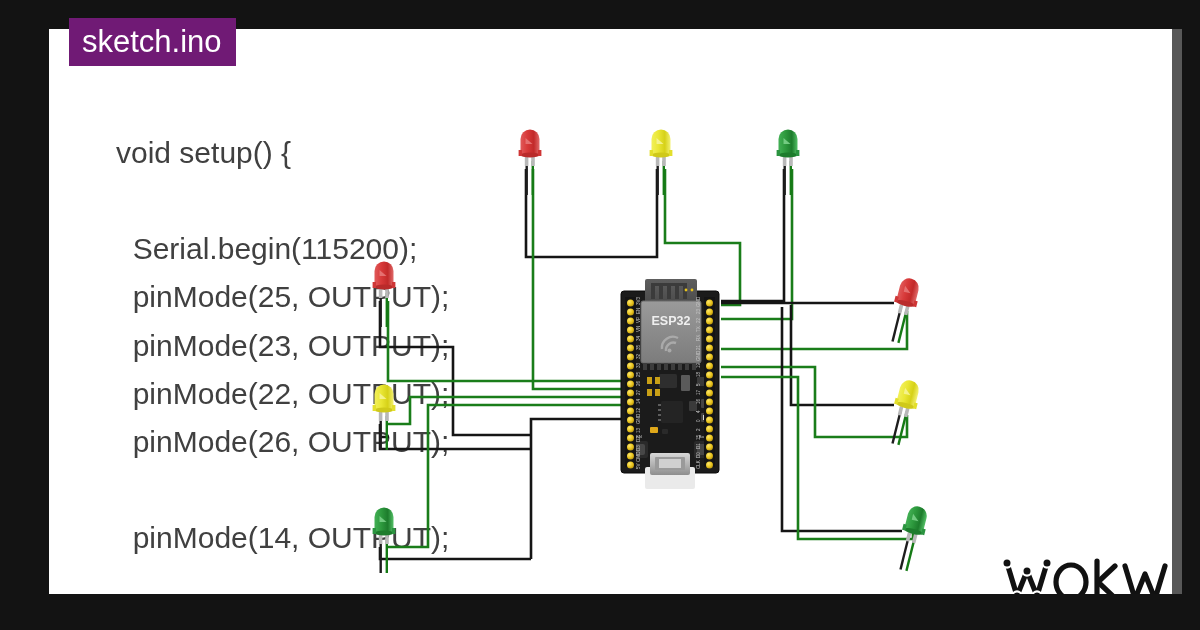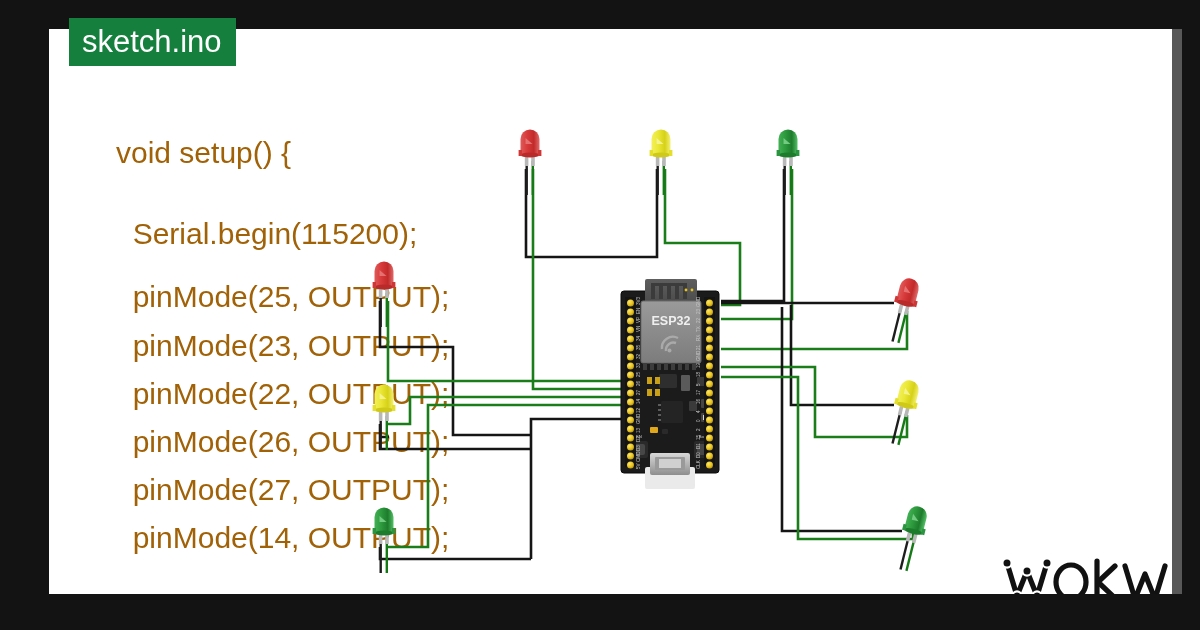--- a/index.html
+++ b/index.html
@@ -18,34 +18,34 @@
     background:#585858;
   }
   #card {
     position:absolute; left:49px; top:29px; width:1123px; height:565px;
     background:#ffffff; overflow:hidden;
   }
 
   
   #tab {
     position:absolute; left:69px; top:18px; height:48px;
-    background:#15803d; color:#ffffff;
+    background:#701a75; color:#ffffff;
     font-size:31px; line-height:48px;
     padding:0 14px 8px 13px; letter-spacing:0px;
     white-space:nowrap; z-index:40;
   }
 
   
   #code {
     position:absolute; left:0; top:0; width:100%; height:100%;
     z-index:5; pointer-events:none;
   }
   .code-line {
     position:absolute; left:67px;
-    color:#a16207; font-size:30px; line-height:30px;
+    color:#404040; font-size:30px; line-height:30px;
     white-space:pre; font-family:"Liberation Sans", sans-serif;
   }
 
   
   #diagram { position:absolute; inset:0; z-index:10; }
   #diagram svg { position:absolute; left:0; top:0; }
 
   
   #logo { position:absolute; left:950px; top:520px; z-index:30; }
 </style>
@@ -53,26 +53,25 @@
 <body>
 
 <div id="stage">
 
   <div id="card-shadow"></div>
 
   <div id="card">
 
     <div id="code">
       <div class="code-line" style="top:109px;">void setup() {</div>
-      <div class="code-line" style="top:190px;">  Serial.begin(115200);</div>
+      <div class="code-line" style="top:205px;">  Serial.begin(115200);</div>
       <div class="code-line" style="top:253px;">  pinMode(25, OUTPUT);</div>
       <div class="code-line" style="top:302px;">  pinMode(23, OUTPUT);</div>
       <div class="code-line" style="top:350px;">  pinMode(22, OUTPUT);</div>
       <div class="code-line" style="top:398px;">  pinMode(26, OUTPUT);</div>
-      <div class="code-line" style="top:446px;">  pinMode(27, OUTPUT);</div>
       <div class="code-line" style="top:494px;">  pinMode(14, OUTPUT);</div>
 
     </div>
 
     <div id="diagram">
       <svg width="1200" height="630" viewBox="0 0 1200 630" xmlns="http://www.w3.org/2000/svg">
         <defs>
 
           <linearGradient id="gRed" x1="0" y1="0" x2="1" y2="0">
             <stop offset="0%" stop-color="#e05a5a"></stop>

